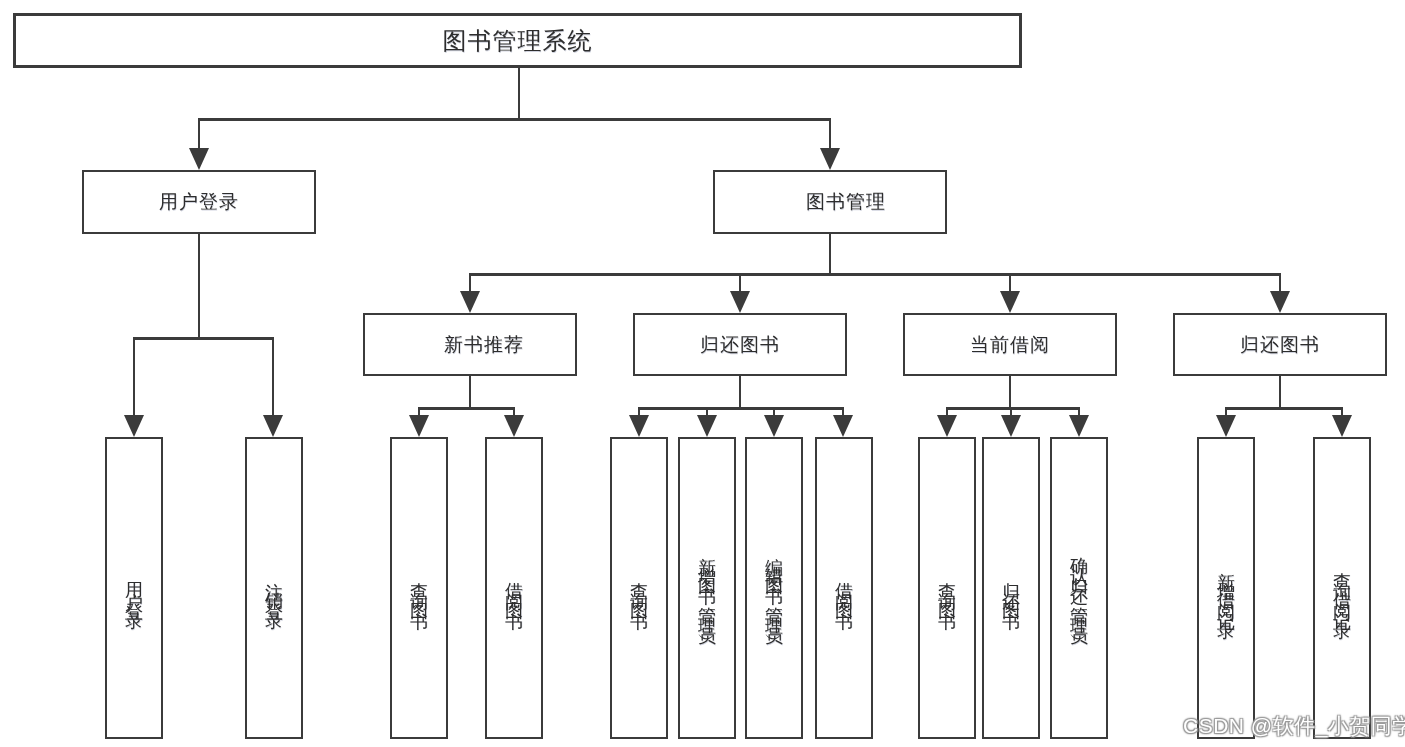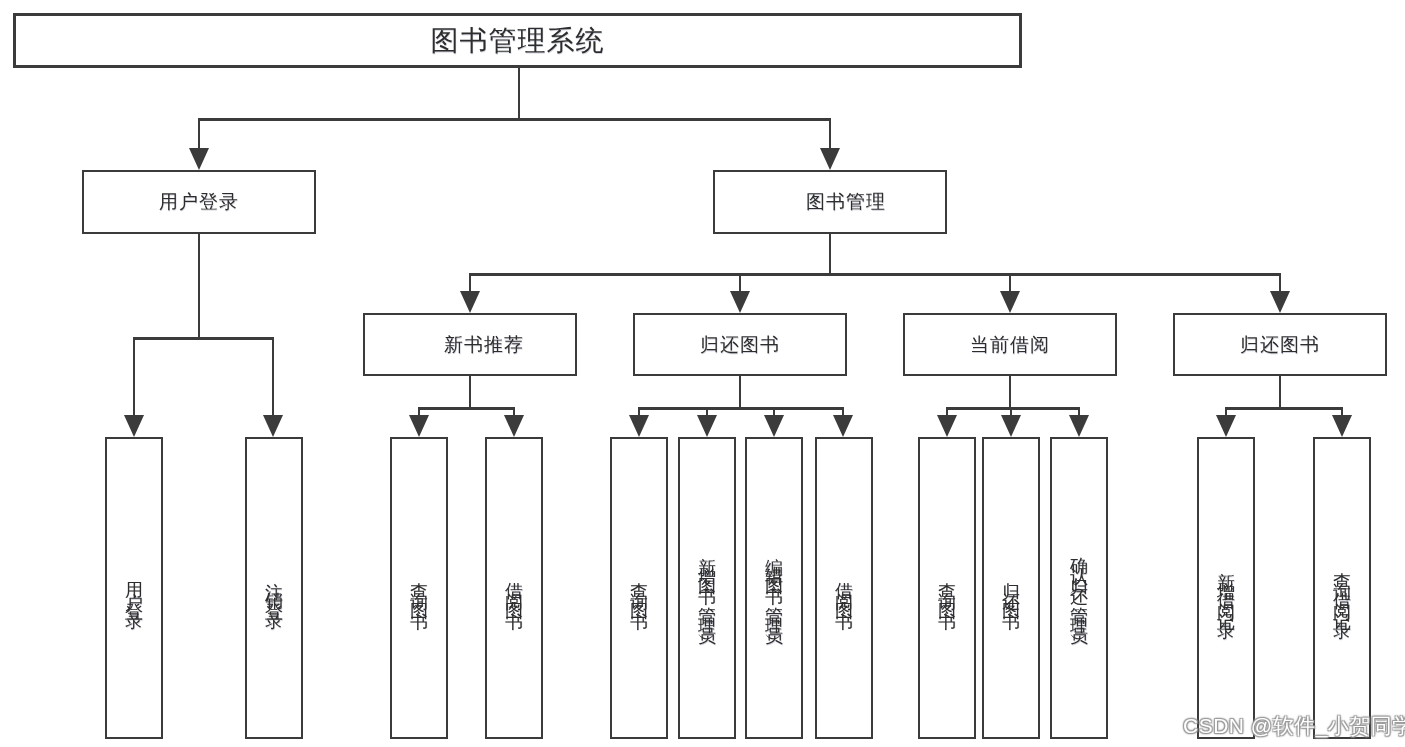--- a/index.html
+++ b/index.html
@@ -17,21 +17,21 @@
     background: #ffffff;
     border: 2px solid #3b3b3b;
     display: flex;
     align-items: center;
     justify-content: center;
     box-sizing: border-box;
     z-index: 2;
   }
   .box.root { border-width: 3px; }
   .hlabel {
-    font-size: 28px;
+    font-size: 24px;
     letter-spacing: 1px;
     white-space: nowrap;
     text-shadow: 0.5px 0.5px 0.5px rgba(120,130,160,0.35);
   }
   .box.lvl2 .hlabel, .box.lvl3 .hlabel { font-size: 19px; }
   .vlabel {
     writing-mode: vertical-rl;
     text-orientation: mixed;
     font-size: 18px;
     letter-spacing: 10px;

